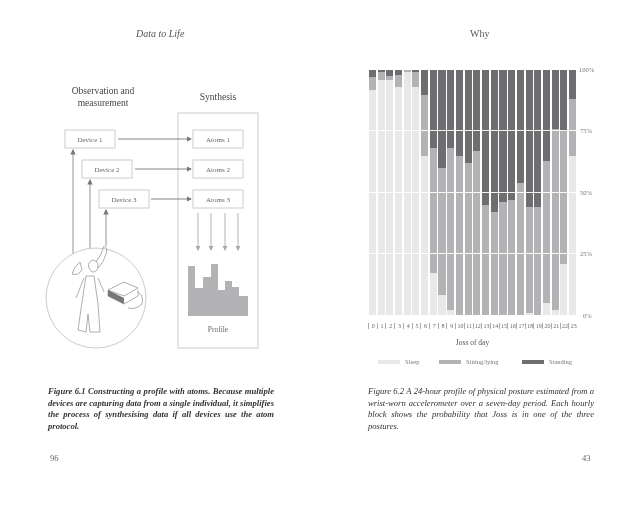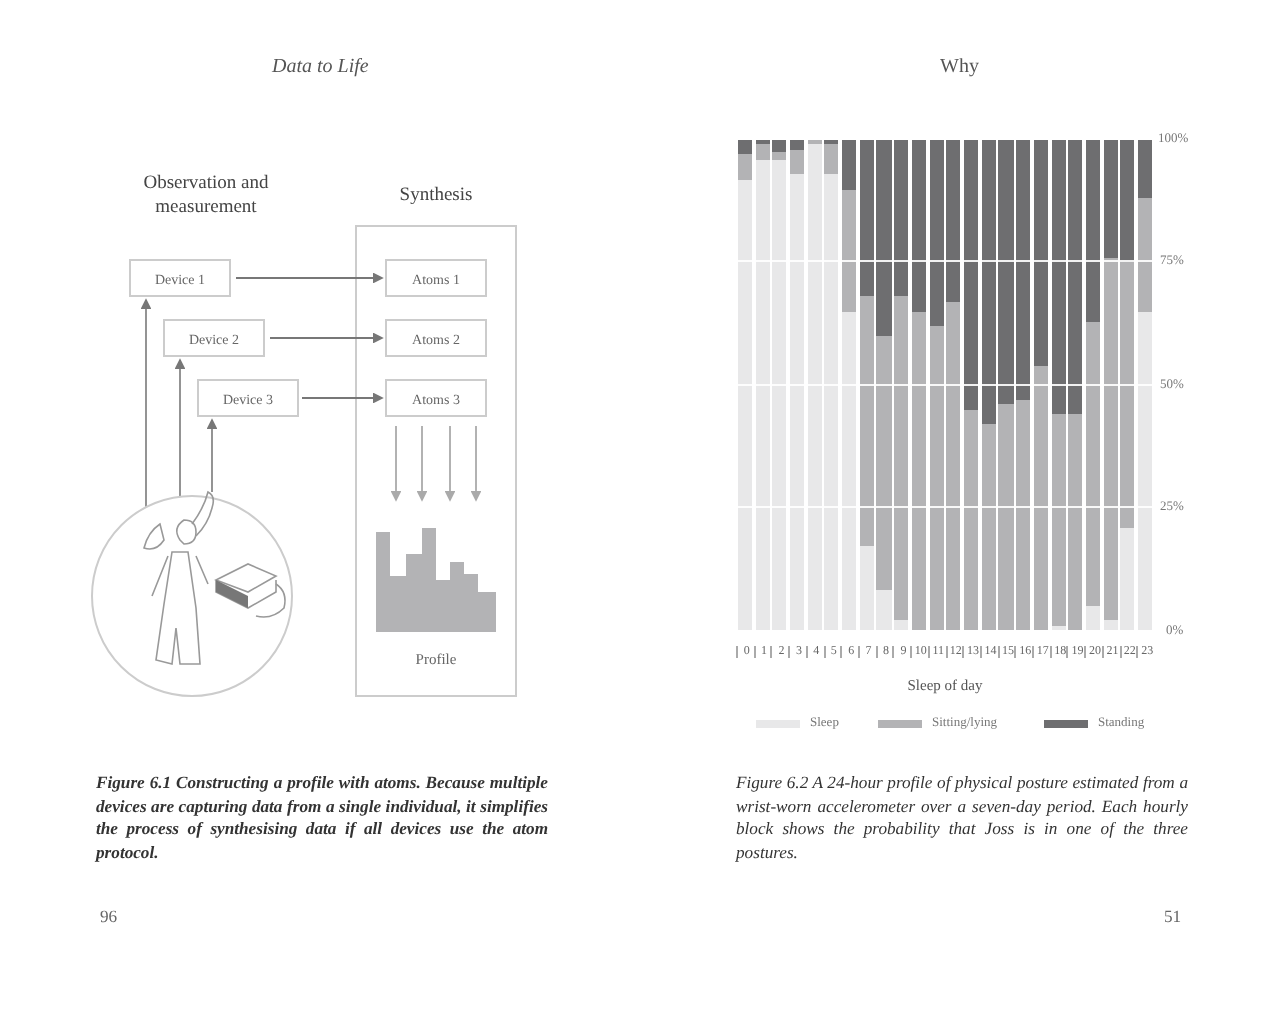--- a/index.html
+++ b/index.html
@@ -203,29 +203,29 @@
     <div class="xtick" style="left: 498.625px; border-left: 0.5px solid rgb(170, 170, 170);">15</div>
     <div class="xtick" style="left: 507.333px; border-left: 0.5px solid rgb(170, 170, 170);">16</div>
     <div class="xtick" style="left: 516.042px; border-left: 0.5px solid rgb(170, 170, 170);">17</div>
     <div class="xtick" style="left: 524.75px; border-left: 0.5px solid rgb(170, 170, 170);">18</div>
     <div class="xtick" style="left: 533.458px; border-left: 0.5px solid rgb(170, 170, 170);">19</div>
     <div class="xtick" style="left: 542.167px; border-left: 0.5px solid rgb(170, 170, 170);">20</div>
     <div class="xtick" style="left: 550.875px; border-left: 0.5px solid rgb(170, 170, 170);">21</div>
     <div class="xtick" style="left: 559.583px; border-left: 0.5px solid rgb(170, 170, 170);">22</div>
     <div class="xtick" style="left: 568.292px; border-left: 0.5px solid rgb(170, 170, 170);">23</div>
   </div>
-<div style="position:absolute;top:338px;left:368px;width:209px;text-align:center;font-size:7.5px;color:#555;font-family:'Liberation Serif',serif;">Sleep of day</div>
+<div style="position:absolute;top:338px;left:368px;width:209px;text-align:center;font-size:7.5px;color:#555;font-family:'Liberation Serif',serif;">Joss of day</div>
 
 <div class="legend" style="left:378px;">
   <span class="swatch" style="background:#e8e8e9;"></span>
   <span>Sleep</span>
 </div>
 <div class="legend" style="left:439px;">
   <span class="swatch" style="background:#b3b3b5;"></span>
   <span>Sitting/lying</span>
 </div>
 <div class="legend" style="left:522px;">
   <span class="swatch" style="background:#6e6e70;"></span>
   <span>Standing</span>
 </div>
 
 <div class="caption" style="left:368px;top:386px;width:226px;">Figure 6.2  A 24-hour profile of physical posture estimated from a wrist-worn accelerometer over a seven-day period. Each hourly block shows the probability that Joss is in one of the three postures.</div>
-<div class="pagenum" style="left:582px;">51</div>
+<div class="pagenum" style="left:582px;">43</div>
 
 </body></html>

